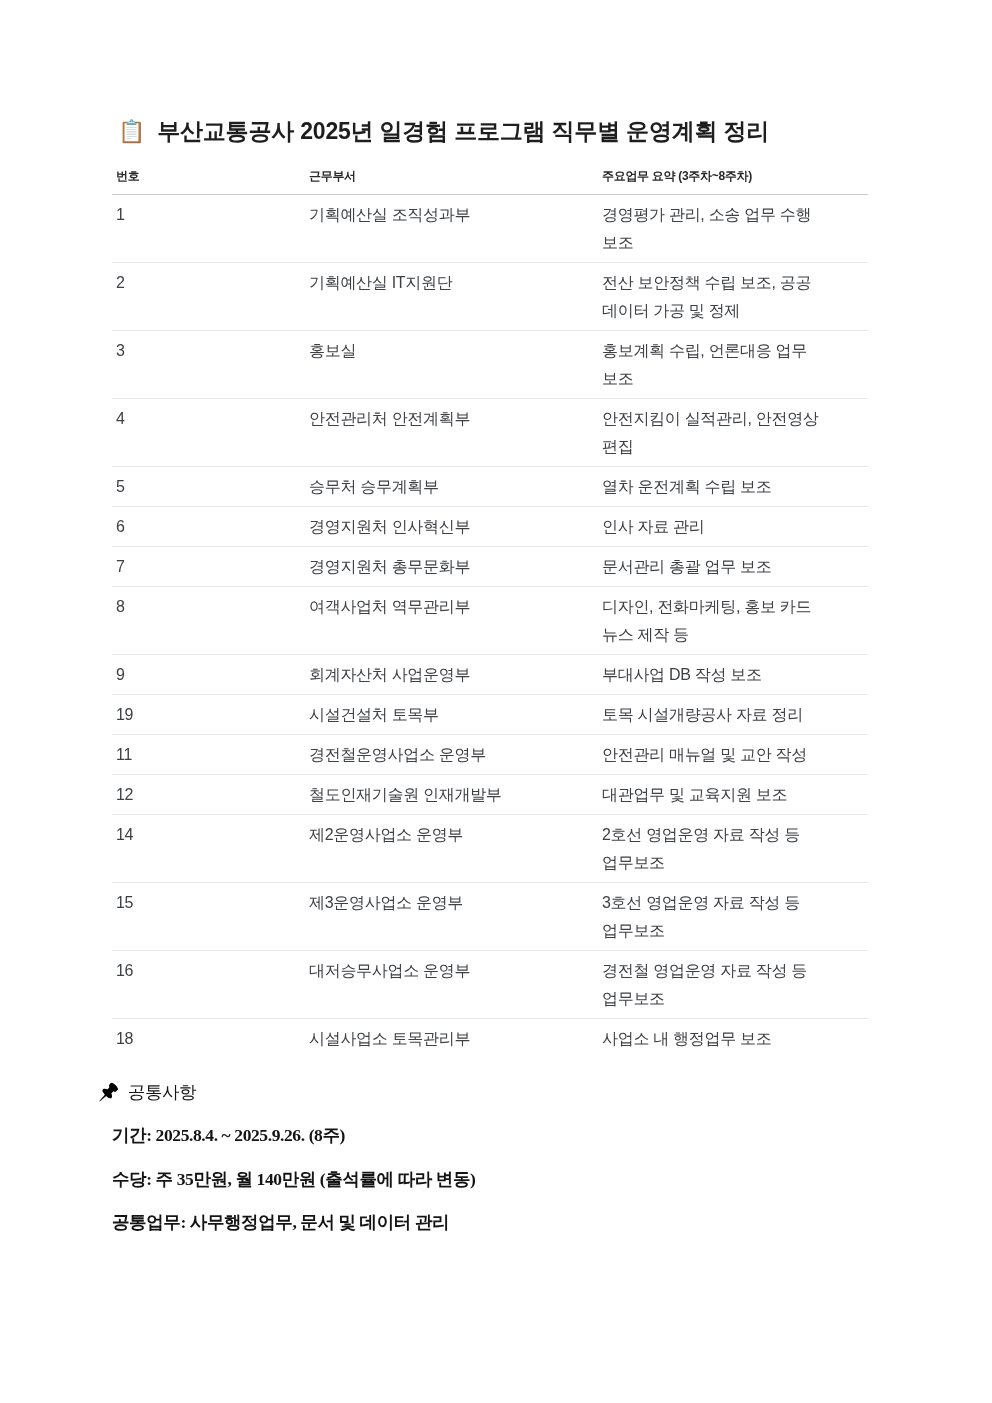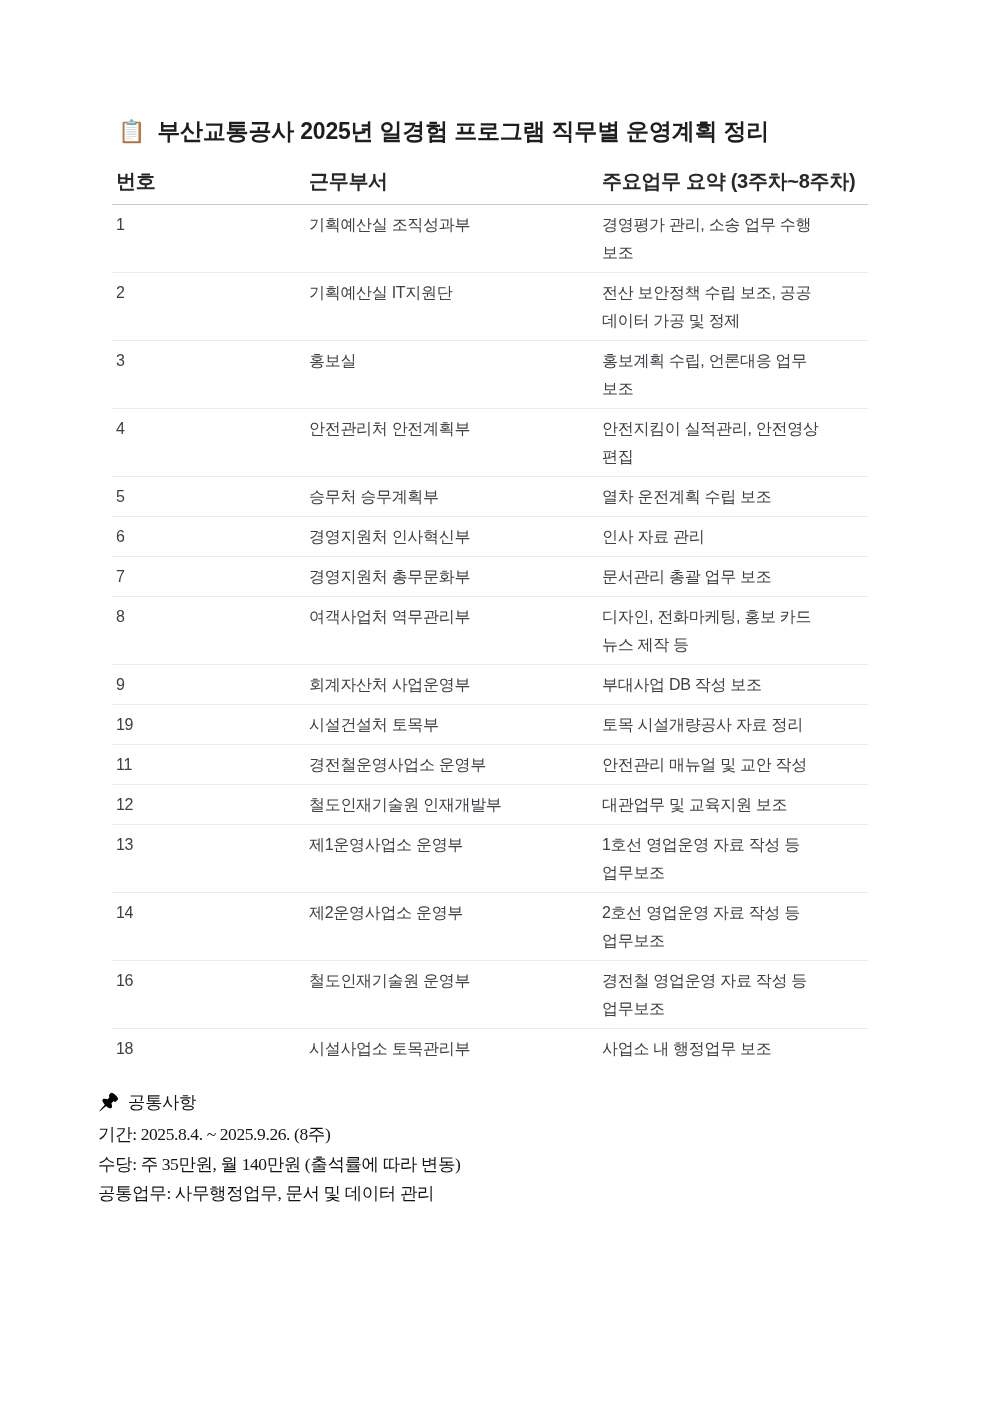--- a/index.html
+++ b/index.html
@@ -37,21 +37,21 @@
   }
 
   
   table.plan-table {
     width: 100%;
     border-collapse: collapse;
     table-layout: fixed;
   }
   .plan-table th {
     text-align: left;
-    font-size: 20px;
+    font-size: 12px;
     font-weight: bold;
     color: #26282b;
     padding: 5px 8px 9px 4px;
     border-bottom: 1px solid #c6cacf;
     letter-spacing: -0.3px;
     white-space: nowrap;
   }
   .plan-table td {
     font-size: 16px;
     vertical-align: top;
@@ -83,21 +83,22 @@
     gap: 9px;
     font-weight: normal;
     margin-bottom: 3px;
   }
   .notes-heading .pin {
     font-size: 17px;
     line-height: 1;
     filter: grayscale(1) brightness(0);
   }
   .note-line {
-    margin: 0;
+    margin: 14px;
+    font-weight: bold;
   }
 </style>
 </head>
 <body>
 
 <div class="page">
 
   <h1 class="doc-title">
     <span class="emoji">📋</span>
     <span>부산교통공사 2025년 일경험 프로그램 직무별 운영계획 정리</span>
@@ -176,34 +177,34 @@
         <td>11</td>
         <td>경전철운영사업소 운영부</td>
         <td class="summary">안전관리 매뉴얼 및 교안 작성</td>
       </tr>
       <tr>
         <td>12</td>
         <td>철도인재기술원 인재개발부</td>
         <td class="summary">대관업무 및 교육지원 보조</td>
       </tr>
       <tr>
-        <td>13</td>
-        <td>제1운영사업소 운영부</td>
-        <td class="summary">1호선 영업운영 자료 작성 등
-업무보조</td>
-      </tr>
-      <tr>
         <td>14</td>
         <td>제2운영사업소 운영부</td>
         <td class="summary">2호선 영업운영 자료 작성 등
 업무보조</td>
       </tr>
       <tr>
+        <td>15</td>
+        <td>제3운영사업소 운영부</td>
+        <td class="summary">3호선 영업운영 자료 작성 등
+업무보조</td>
+      </tr>
+      <tr>
         <td>16</td>
-        <td>철도인재기술원 운영부</td>
+        <td>대저승무사업소 운영부</td>
         <td class="summary">경전철 영업운영 자료 작성 등
 업무보조</td>
       </tr>
       <tr>
         <td>18</td>
         <td>시설사업소 토목관리부</td>
         <td class="summary">사업소 내 행정업무 보조</td>
       </tr>
     </tbody>
   </table>

